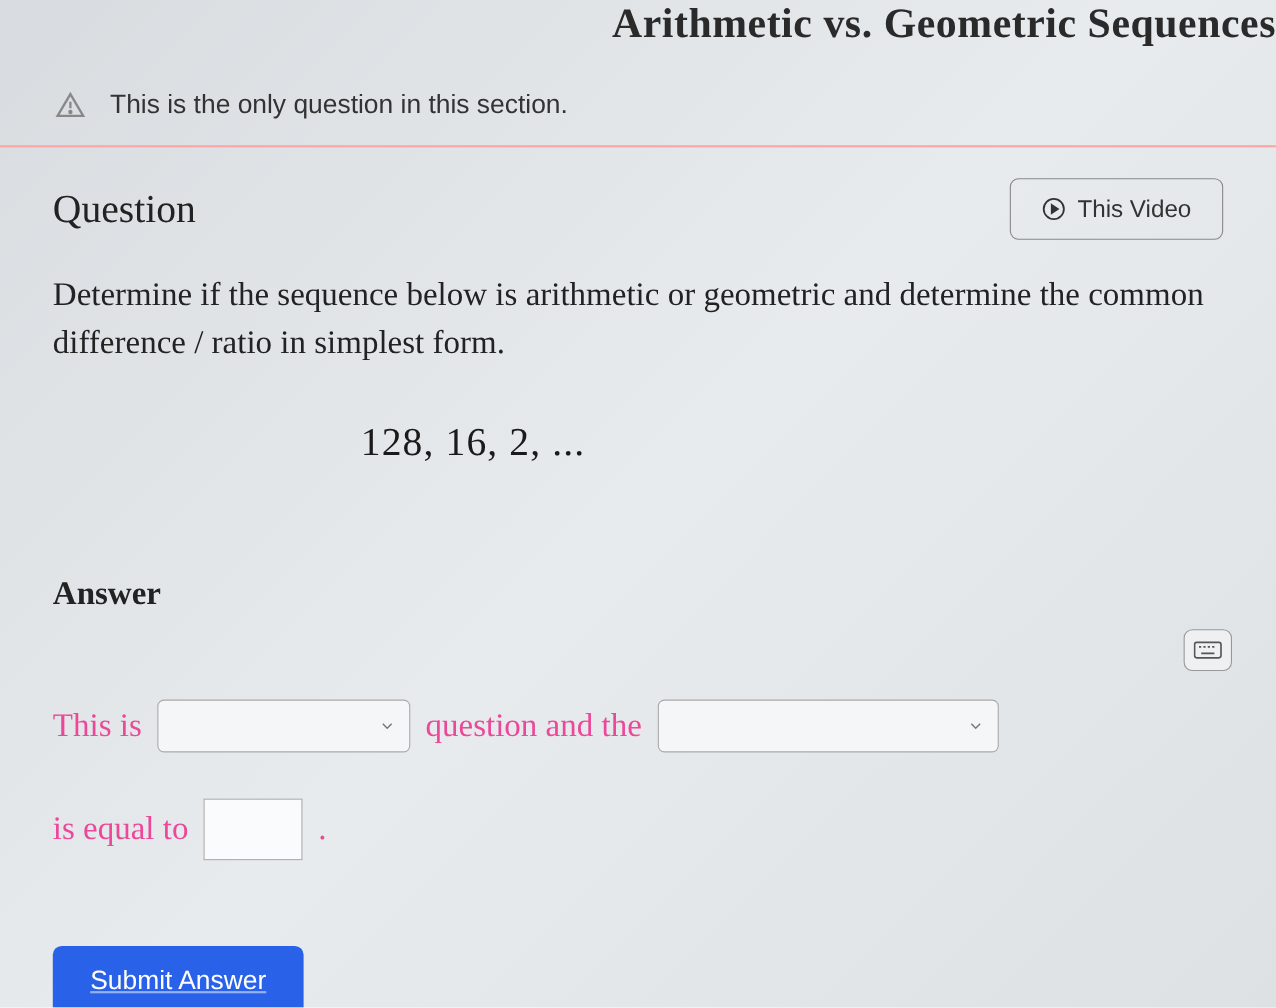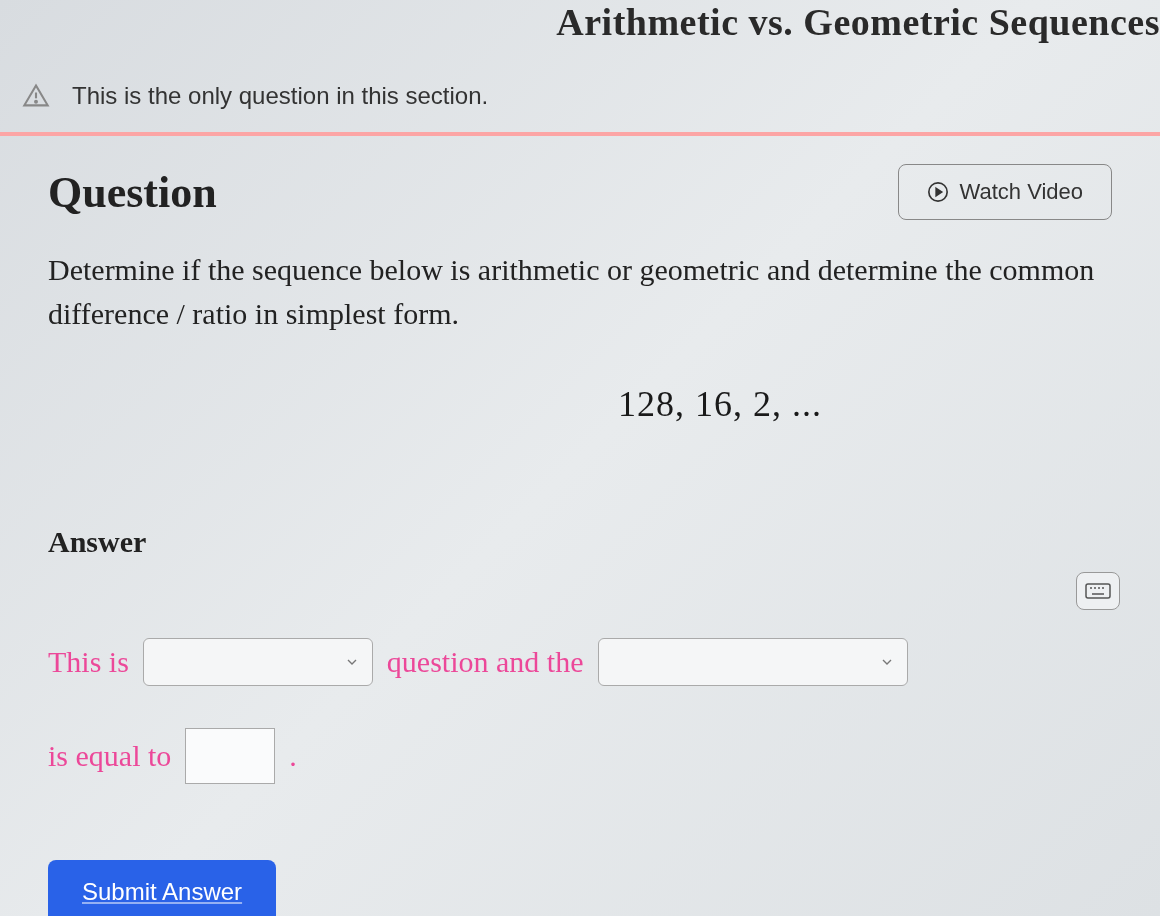--- a/index.html
+++ b/index.html
@@ -19,23 +19,23 @@
       font-size: 38px;
       font-weight: bold;
       color: #2a2a2a;
       padding: 0 0 18px 100px;
       letter-spacing: 0.5px;
       text-align: right;
     }
     .notice-bar {
       display: flex;
       align-items: flex-start;
-      padding: 20px 40px 22px 22px;
+      padding: 20px 40px 22px 50px;
       gap: 22px;
-      border-bottom: 4px solid #fca5a5;
+      border-bottom: 2px solid #fca5a5;
     }
     .warning-triangle {
       width: 28px;
       height: 28px;
       flex-shrink: 0;
     }
     .notice-text {
       font-size: 24px;
       color: #333;
       font-family: -apple-system, BlinkMacSystemFont, 'Segoe UI', sans-serif;
@@ -43,22 +43,22 @@
     .question-container {
       padding: 28px 48px 0 48px;
     }
     .question-header {
       display: flex;
       align-items: center;
       justify-content: space-between;
       margin-bottom: 28px;
     }
     .question-label {
-      font-size: 44px;
-      font-weight: bold;
+      font-size: 36px;
+      font-weight: normal;
       color: #222;
     }
     .header-buttons {
       display: flex;
       gap: 16px;
     }
     .btn-outline {
       display: flex;
       align-items: center;
       gap: 10px;
@@ -77,21 +77,21 @@
     }
     .prompt-text {
       font-size: 30px;
       color: #222;
       line-height: 1.45;
       margin-bottom: 48px;
     }
     .sequence-display {
       font-size: 36px;
       color: #1a1a1a;
-      text-align: center;
+      text-align: left;
       padding-left: 280px;
       margin-bottom: 100px;
       font-family: Georgia, 'Times New Roman', serif;
       letter-spacing: 1px;
     }
     .answer-header {
       display: flex;
       align-items: baseline;
       gap: 18px;
       margin-bottom: 70px;
@@ -198,21 +198,21 @@
 
 <div class="question-container">
   <div class="question-header">
     <div class="question-label">Question</div>
     <div class="header-buttons">
       <button class="btn-outline">
         <svg class="play-icon" viewBox="0 0 24 24" fill="none" stroke="#333" stroke-width="1.8">
           <circle cx="12" cy="12" r="10"></circle>
           <path d="M10 8 L16 12 L10 16 Z" fill="#333"></path>
         </svg>
-        <span>Watch Video</span>
+        <span>This Video</span>
       </button>
     </div>
   </div>
 
   <p class="prompt-text">Determine if the sequence below is arithmetic or geometric and determine the common difference / ratio in simplest form.</p>
 
   <div class="sequence-display">128, 16, 2, ...</div>
 
   <div class="answer-header">
     <span class="answer-label">Answer</span>

